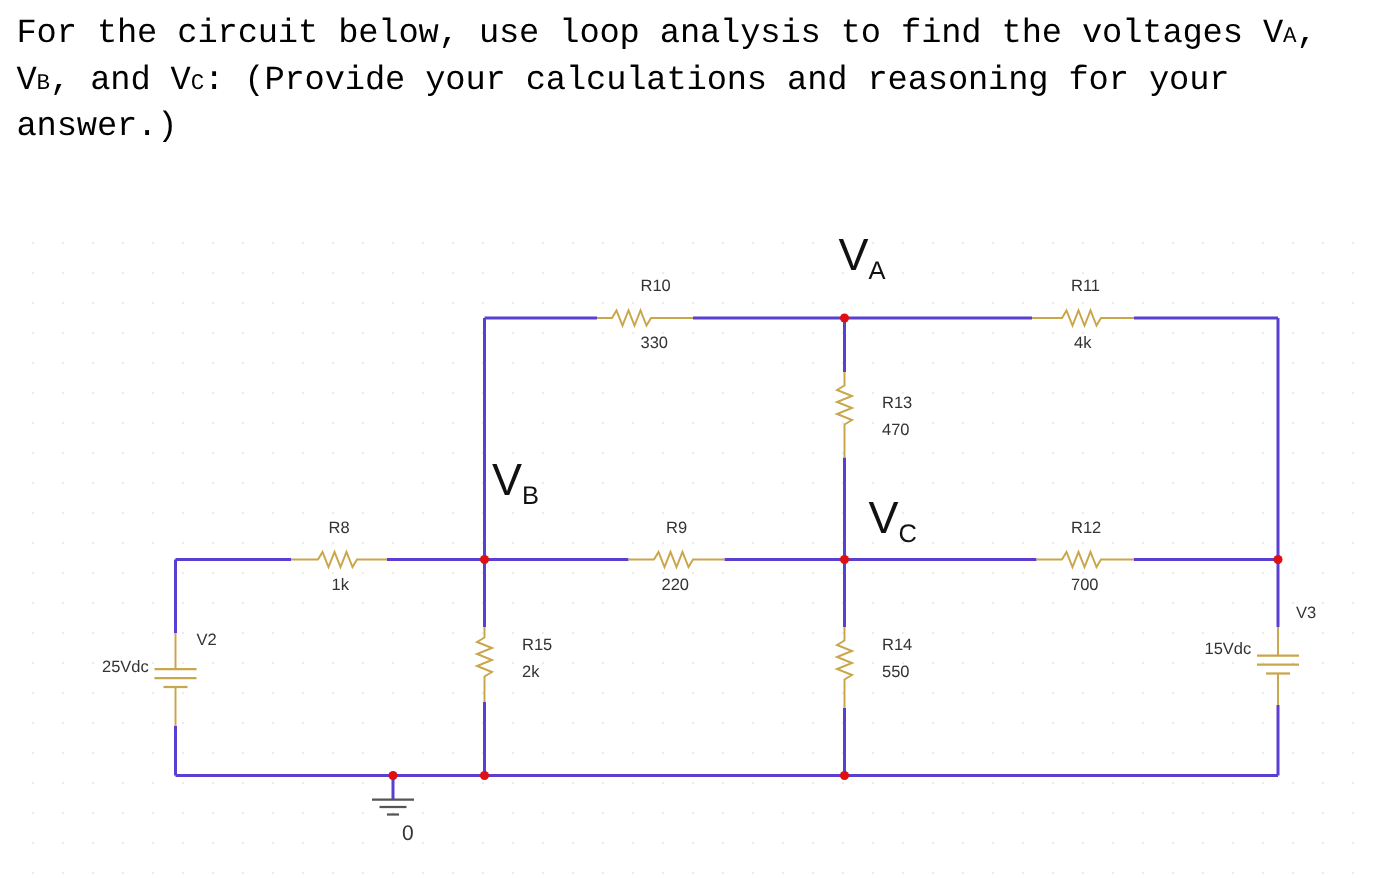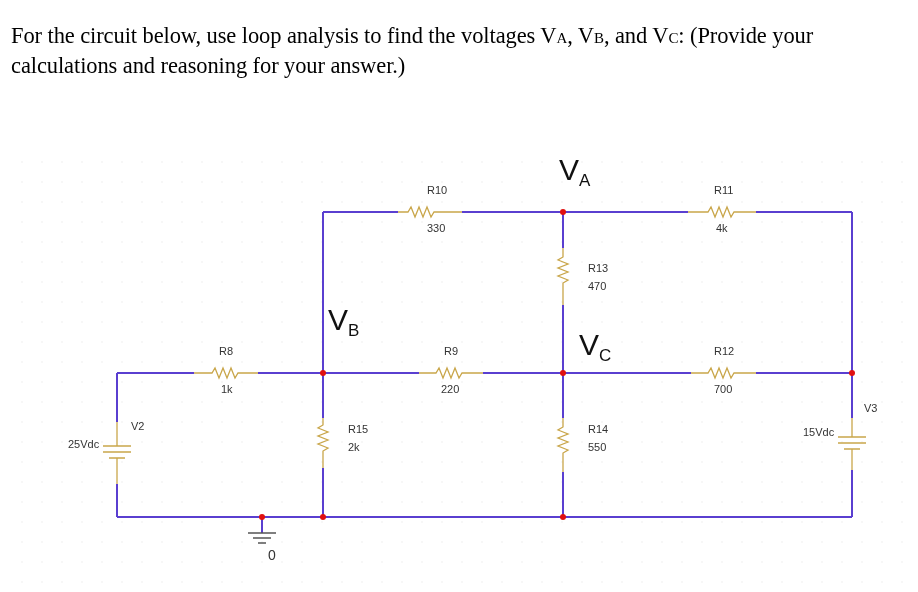--- a/index.html
+++ b/index.html
@@ -1,19 +1,19 @@
 <!DOCTYPE html>
 <html><head>
 <meta charset="utf-8">
 <style>
   html, body { margin: 0; padding: 0; background: #ffffff; }
   body { width: 918px; height: 592px; position: relative; overflow: hidden; }
   .question {
-    position: absolute; left: 11px; top: 22px; width: 900px;
-    font-family: Liberation Serif, serif; font-size: 22.5px; line-height: 28px;
+    position: absolute; left: 11px; top: 8px; width: 900px;
+    font-family: Liberation Mono, monospace; font-size: 22.5px; line-height: 28px;
     color: #000; letter-spacing: -0.1px;
   }
   .question .sub { font-size: 15px; }
   svg.circuit { position: absolute; left: 0; top: 0; }
   .lbl { font-family: "Liberation Sans", sans-serif; font-size: 11px; fill: #333; }
   .node-lbl { font-family: "Liberation Sans", sans-serif; font-size: 30px; fill: #111; }
   .node-sub { font-family: "Liberation Sans", sans-serif; font-size: 17px; fill: #111; }
 </style>
 </head>
 <body>

